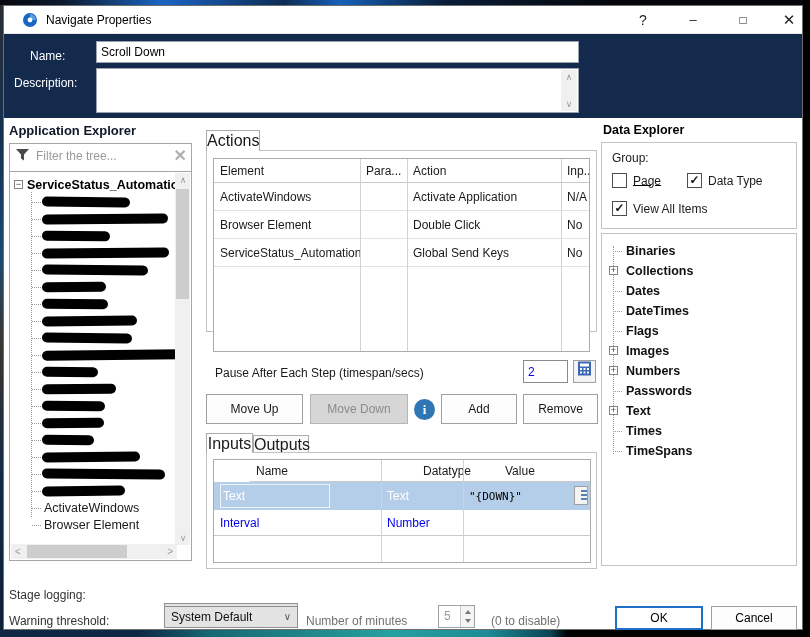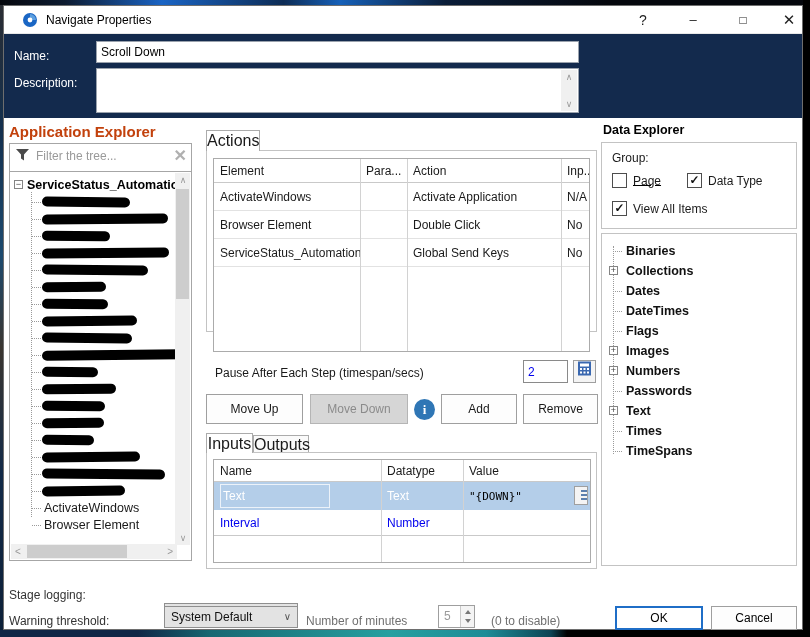--- a/index.html
+++ b/index.html
@@ -21,30 +21,30 @@
   
   #titlebar { left:0; top:0; width:798px; height:28px; background:#ffffff; border-bottom:1px solid #e8e8e8; }
   #app-icon { left:18px; top:6px; width:16px; height:16px; }
   #title-text { left:42px; top:0; height:28px; line-height:28px; color:#000; font-size:12px; }
   .caption-btn { top:0; width:34px; height:28px; line-height:28px; text-align:center; color:#222; font-size:14px; cursor:default; }
   #btn-help { left:622px; } #btn-min { left:672px; font-size:13px; } #btn-max { left:722px; font-size:12px; } #btn-close { left:768px; font-size:15px; }
 
   
   #band { left:0; top:28px; width:798px; height:84px; background:#132a4d; }
   .band-label { color:#ffffff; font-size:12px; }
-  #name-label { left:10px; top:15px; }
+  #name-label { left:26px; top:15px; }
   #desc-label { left:10px; top:42px; }
   #name-input { left:92px; top:7px; width:483px; height:22px; background:#fff; border:1px solid #9aa2ad; font-family:"Liberation Sans",sans-serif; font-size:12px; color:#000; padding:0 4px; }
   #desc-box { left:92px; top:34px; width:483px; height:45px; background:#fff; border:1px solid #9aa2ad; }
   #desc-scroll { right:1px; top:1px; width:16px; height:41px; background:#f0f0f0; }
   .scroll-glyph { width:16px; text-align:center; color:#9a9a9a; font-size:9px; line-height:12px; }
   #desc-up { top:1px; } #desc-down { bottom:1px; }
 
   
-  #ae-title { left:5px; top:117px; font-weight:bold; color:#c2410c; font-size:15px; }
+  #ae-title { left:5px; top:117px; font-weight:bold; color:#0f172a; font-size:13px; }
   #filter-box { left:5px; top:137px; width:183px; height:35px; border:1px solid #a6a6a6; background:#fff; }
   #filter-icon { left:6px; top:5px; }
   #filter-input { left:26px; top:2px; width:130px; height:19px; border:none; outline:none; font-family:"Liberation Sans",sans-serif; font-size:12px; color:#000; }
   #filter-input::placeholder { color:#9a9a9a; }
   #filter-clear { right:4px; top:2px; color:#b0b0b0; font-size:16px; font-weight:bold; }
   #ae-tree { left:5px; top:165px; width:183px; height:390px; border:1px solid #a6a6a6; background:#fff; overflow:hidden; }
   #ae-root-row { left:4px; top:5px; height:16px; white-space:nowrap; }
   .expand-box { display:inline-block; width:9px; height:9px; border:1px solid #848484; background:#fff; font-size:9px; line-height:7px; text-align:center; color:#444; vertical-align:middle; margin-right:4px; }
   #ae-root-label { font-weight:bold; font-size:12.5px; color:#000; vertical-align:middle; }
   #ae-vline { left:21px; top:20px; width:1px; height:325px; border-left:1px dotted #9a9a9a; }
@@ -80,21 +80,21 @@
   #btn-movedown { left:306px; top:388px; width:98px; background:#d6d6d6; border-color:#b5b5b5; color:#8b8b8b; }
   #info-icon { left:410px; top:393px; width:21px; height:21px; border-radius:50%; background:#2f76b5; color:#fff; text-align:center; line-height:21px; font-weight:bold; font-size:13px; font-family:"Liberation Serif",serif; }
   #btn-add { left:437px; top:388px; width:76px; }
   #btn-remove { left:519px; top:388px; width:75px; }
 
   
   #inputs-tab { left:202px; top:427px; width:47px; height:20px; line-height:19px; }
   #outputs-tab { left:249px; top:429px; width:56px; height:18px; line-height:17px; border-bottom:1px solid #ababab; background:#fafafa; z-index:1; }
   #io-group { left:202px; top:446px; width:391px; height:117px; z-index:2; }
   #io-table { left:6px; top:6px; width:378px; height:104px; border:1px solid #ababab; background:#fff; }
-  #io-table .tbl-header { grid-template-columns:167px 82px 1fr; height:22px; line-height:22px; }
+  #io-table .tbl-header { grid-template-columns:167px 82px 1fr; height:22px; line-height:22px;margin-left:36px; }
   .io-row { display:grid; grid-template-columns:167px 82px 1fr; position:relative; }
   .io-row > div { padding-left:6px; overflow:hidden; white-space:nowrap; }
   .io-row.selected { background:#b4cee9; color:#fff; height:28px; line-height:28px; }
   .io-row.selected .io-name span { display:inline-block; border:1px solid #ecf2f9; padding:0 84px 0 2px; line-height:22px; margin-top:2px; }
   .io-row.plain { color:#0000ee; height:26px; line-height:26px; border-bottom:1px solid #c9c9c9; }
   .io-value-text { font-family:"DejaVu Sans Mono",monospace; font-size:11px; color:#000; }
   .io-mini-btn { position:absolute; right:2px; top:4px; width:14px; height:19px; background:#f4f4f4; border:1px solid #9f9f9f; }
   .mini-dots { width:8px; height:10px; margin:3px auto 0; background:repeating-linear-gradient(0deg,#5b7fae 0 2px,transparent 2px 4px); }
 
   

